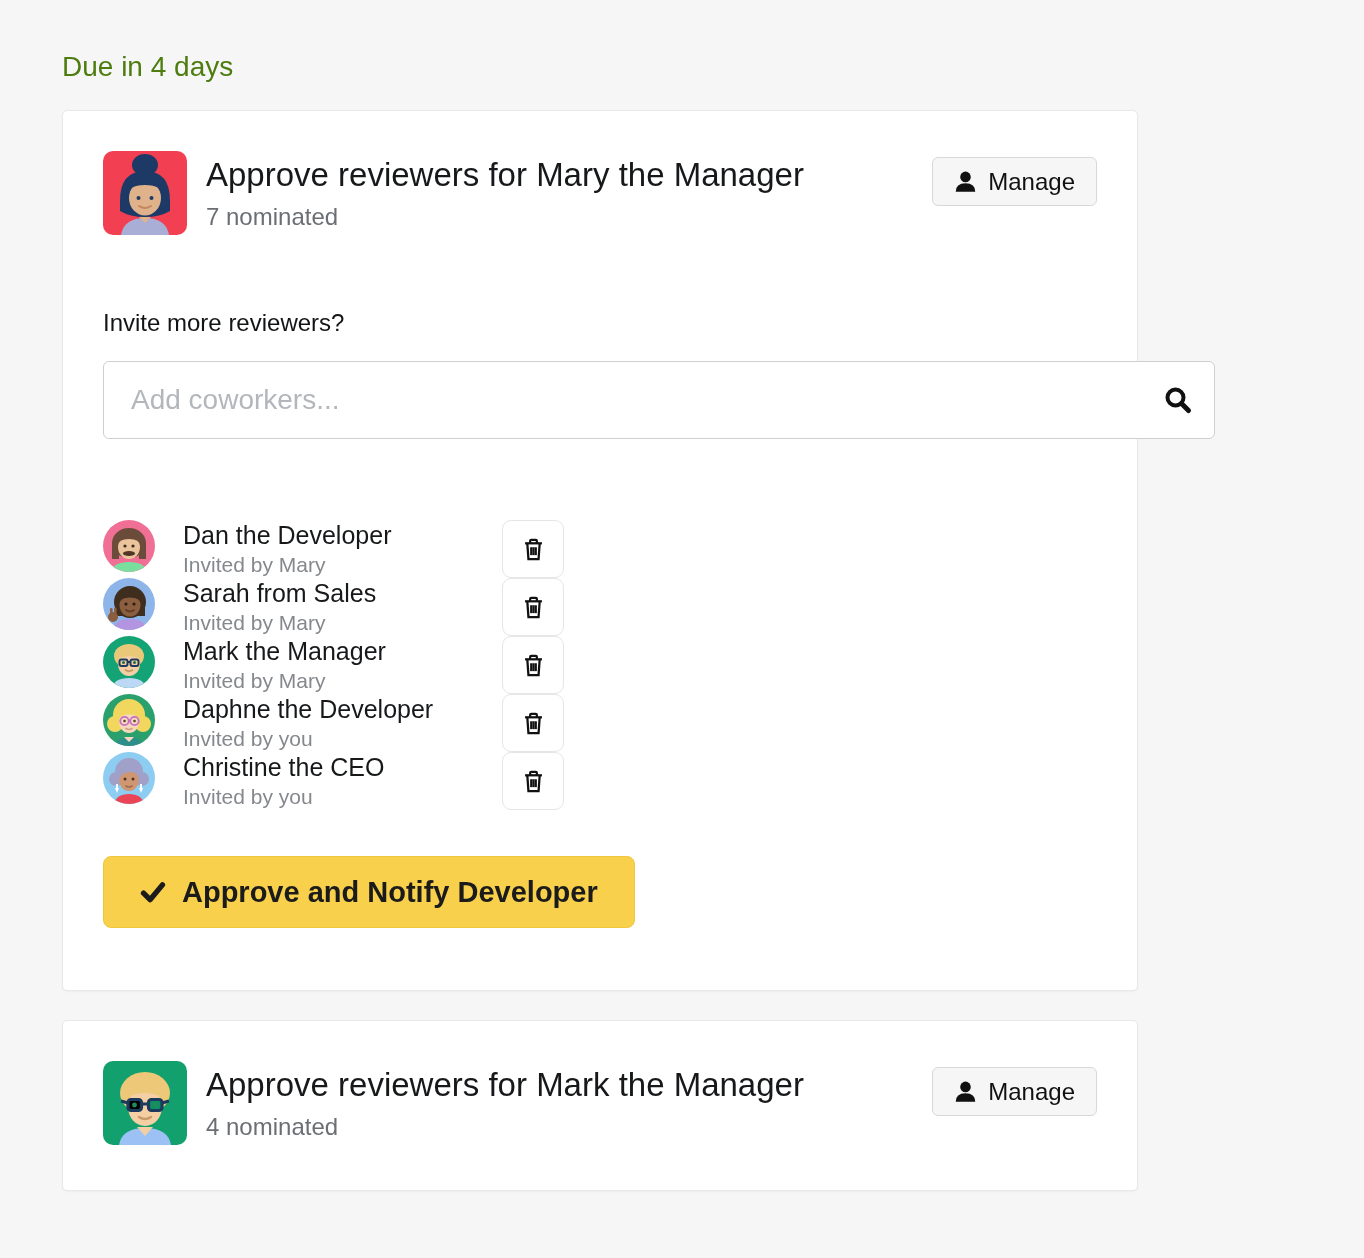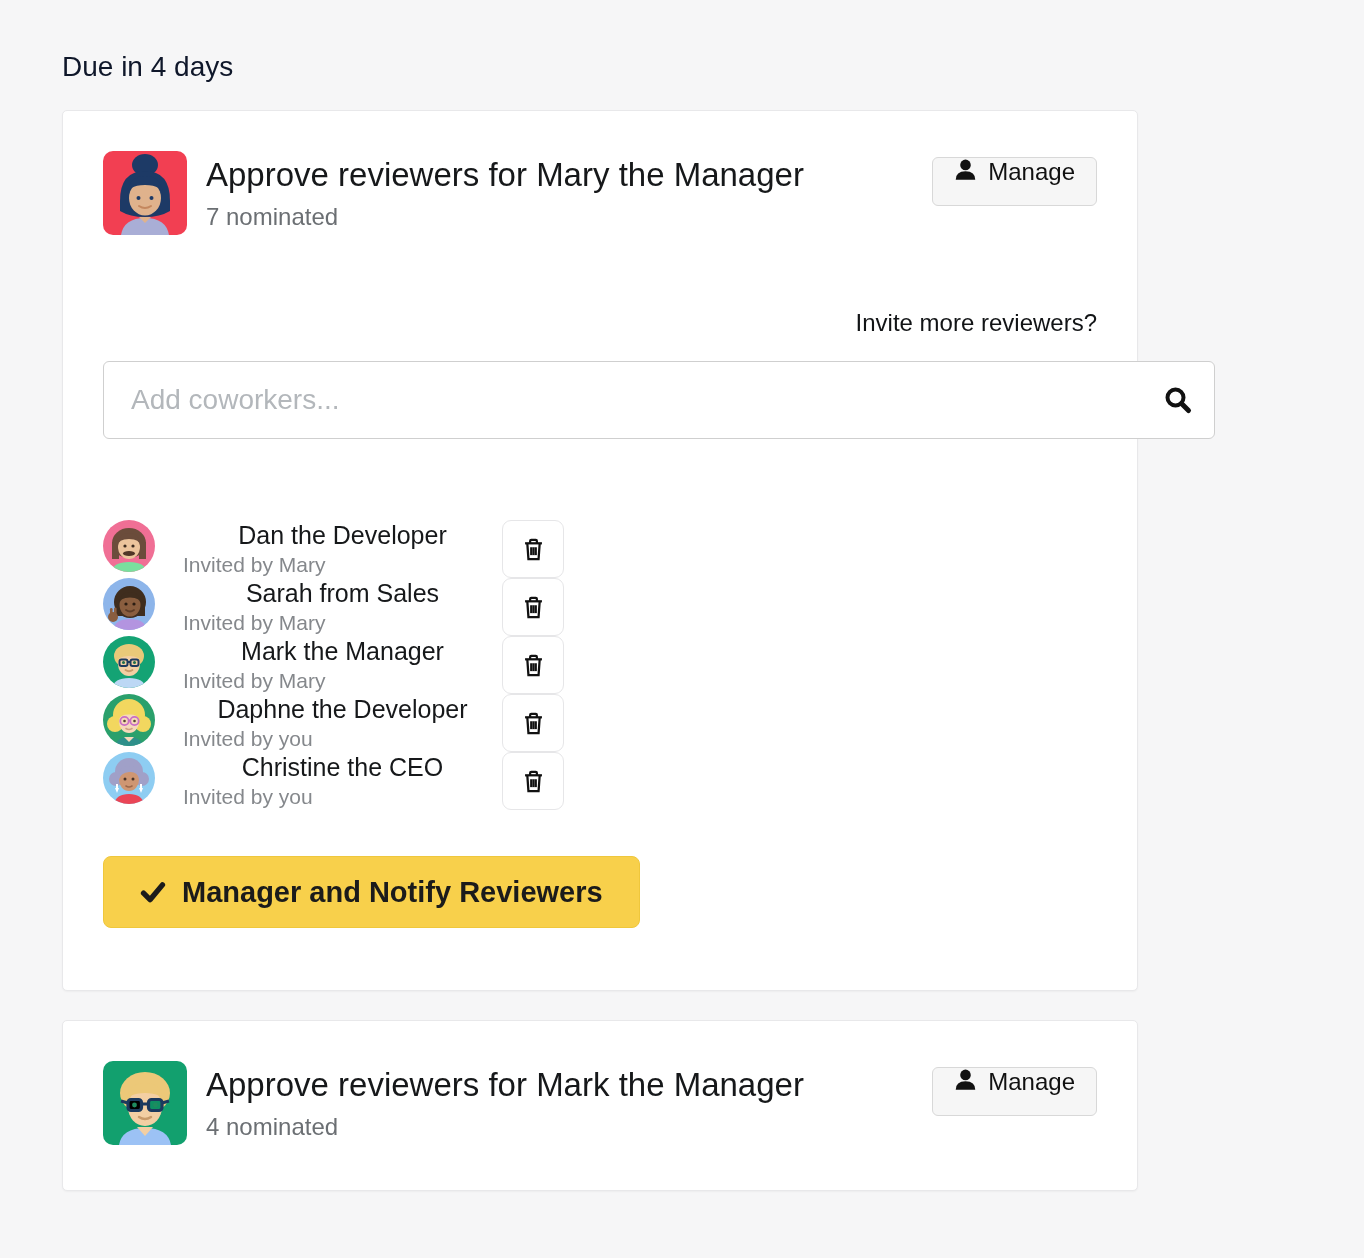--- a/index.html
+++ b/index.html
@@ -8,21 +8,21 @@
     height:1258px;
     background:#f6f6f7;
     font-family:"Liberation Sans", sans-serif;
     color:#1c1c1c;
     overflow:hidden;
   }
   .due-label {
     margin:50px 0 26px 62px;
     font-size:28px;
     line-height:34px;
-    color:#0f172a;
+    color:#4d7c0f;
   }
   .card {
     width:1076px;
     margin-left:62px;
     background:#ffffff;
     border:1px solid #e8e8ea;
     border-radius:5px;
     box-shadow:0 1px 2px rgba(0,0,0,0.04);
   }
   .card-1 { padding:40px 40px 62px 40px; }
@@ -32,34 +32,34 @@
   .avatar-square {
     width:84px; height:84px; border-radius:10px; overflow:hidden; flex:none;
   }
   .avatar-square svg { display:block; }
   .header-text { margin-left:19px; padding-top:2px; }
   .card-title { font-size:33px; line-height:44px; color:#16181a; }
   .card-sub { font-size:24px; line-height:32px; color:#6b6f73; margin-top:4px; }
 
   .manage-btn {
     margin-left:auto; margin-top:6px;
-    display:flex; align-items:flex-start; gap:11px;
+    display:flex; align-items:center; gap:11px;
     height:49px; padding:0 21px;
     background:#f6f6f6;
     border:1px solid #d8d8d8;
     border-radius:6px;
     font-family:"Liberation Sans", sans-serif;
     font-size:24px; color:#111;
     cursor:pointer;
   }
   .manage-btn svg { display:block; }
 
   .invite-label {
     margin-top:73px;
-    font-size:24px; line-height:29px; color:#121416;text-align:right;
+    font-size:24px; line-height:29px; color:#121416;
   }
   .search-wrap { position:relative; width:1112px; margin-top:24px; }
   .search-input {
     width:1112px; height:78px;
     border:1px solid #cfcfcf; border-radius:6px;
     padding:0 70px 0 27px;
     font-family:"Liberation Sans", sans-serif;
     font-size:28px; color:#333;
     outline:none; background:#fff;
   }
@@ -70,21 +70,21 @@
   }
 
   .reviewer-list { margin-top:81px; }
   .reviewer-row { display:flex; align-items:flex-start; }
   .reviewer-row + .reviewer-row { }
   .avatar-circle {
     width:52px; height:52px; border-radius:50%; overflow:hidden; flex:none;
   }
   .avatar-circle svg { display:block; }
   .row-text { margin-left:28px; width:319px; padding-top:1px; }
-  .row-name { font-size:25px; line-height:29px; color:#16181a;text-align:center; }
+  .row-name { font-size:25px; line-height:29px; color:#16181a; }
   .row-sub  { font-size:21px; line-height:26px; color:#85888c; margin-top:2px; }
   .trash-btn {
     width:62px; height:58px; flex:none;
     background:#fff;
     border:1px solid #e6e6e8; border-radius:9px;
     display:flex; align-items:center; justify-content:center;
     cursor:pointer;
   }
   .trash-btn svg { display:block; }
 
@@ -329,21 +329,21 @@
     </div>
 
   </div>
 
   <button class="approve-btn">
     <span>
       <svg width="26" height="26" viewBox="0 0 22 22">
         <path d="M3 12 L8.5 17.5 L19 5" fill="none" stroke="#1b1b1b" stroke-width="4.5" stroke-linecap="round" stroke-linejoin="round"></path>
       </svg>
     </span>
-    <span>Manager and Notify Reviewers</span>
+    <span>Approve and Notify Developer</span>
   </button>
 
 </div>
 
 <div class="card card-2">
   <div class="card-header">
     <div class="avatar-square">
       <svg width="84" height="84" viewBox="0 0 84 84">
         <rect width="84" height="84" fill="#12a06e"></rect>
         <ellipse cx="42" cy="32" rx="25" ry="21" fill="#ecc878"></ellipse>

